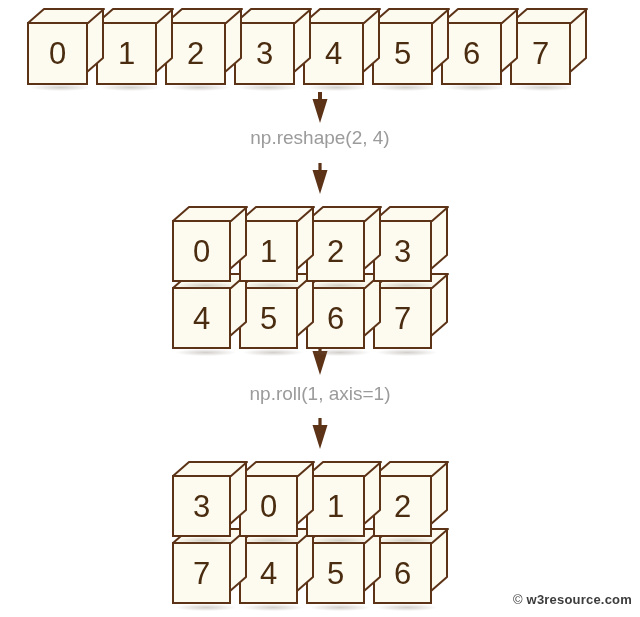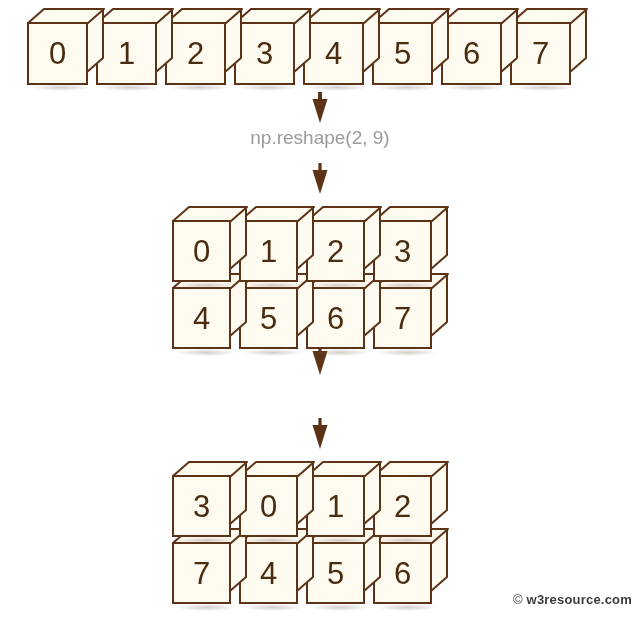--- a/index.html
+++ b/index.html
@@ -281,21 +281,21 @@
     </div>
 
   <div class="arrow" style="left:309px; top:92px;">
     <svg width="22" height="32" viewBox="0 0 22 32">
       <path d="M11 0 L11 8 L11 8 Z" stroke="#5c3317" stroke-width="4" fill="none"></path>
       <path d="M3.5 7 L18.5 7 L11 31 Z" fill="#5c3317"></path>
       <rect x="9.4" y="0" width="3.2" height="9" fill="#5c3317"></rect>
     </svg>
   </div>
 
-  <div class="op-label" style="top:127px;">np.reshape(2, 9)</div>
+  <div class="op-label" style="top:127px;">np.reshape(2, 4)</div>
 
   <div class="arrow" style="left:309px; top:163px;">
     <svg width="22" height="32" viewBox="0 0 22 32">
       <path d="M3.5 7 L18.5 7 L11 31 Z" fill="#5c3317"></path>
       <rect x="9.4" y="0" width="3.2" height="9" fill="#5c3317"></rect>
     </svg>
   </div>
 
   <div class="cube-grid" id="reshaped-grid" style="left:172px; top:206px;">
       <div style="display: flex; flex-direction: row; margin-top: 0px; position: relative; z-index: 20;">
@@ -432,20 +432,21 @@
       </div>
     </div>
 
   <div class="arrow" style="left:309px; top:344px;">
     <svg width="22" height="32" viewBox="0 0 22 32">
       <path d="M3.5 7 L18.5 7 L11 31 Z" fill="#5c3317"></path>
       <rect x="9.4" y="0" width="3.2" height="9" fill="#5c3317"></rect>
     </svg>
   </div>
 
+  <div class="op-label" style="top:383px;">np.roll(1, axis=1)</div>
 
   <div class="arrow" style="left:309px; top:418px;">
     <svg width="22" height="32" viewBox="0 0 22 32">
       <path d="M3.5 7 L18.5 7 L11 31 Z" fill="#5c3317"></path>
       <rect x="9.4" y="0" width="3.2" height="9" fill="#5c3317"></rect>
     </svg>
   </div>
 
   <div class="cube-grid" id="rolled-grid" style="left:172px; top:461px;">
       <div style="display: flex; flex-direction: row; margin-top: 0px; position: relative; z-index: 20;">

